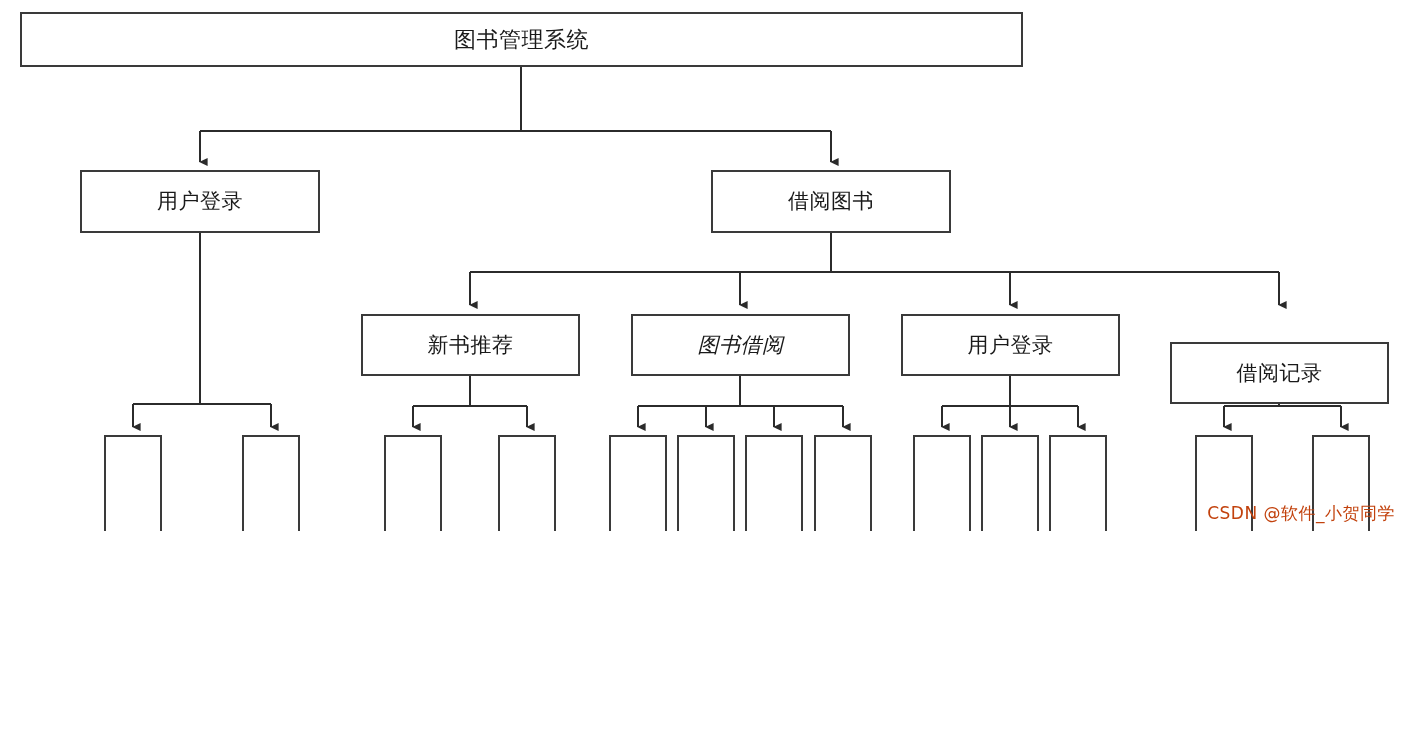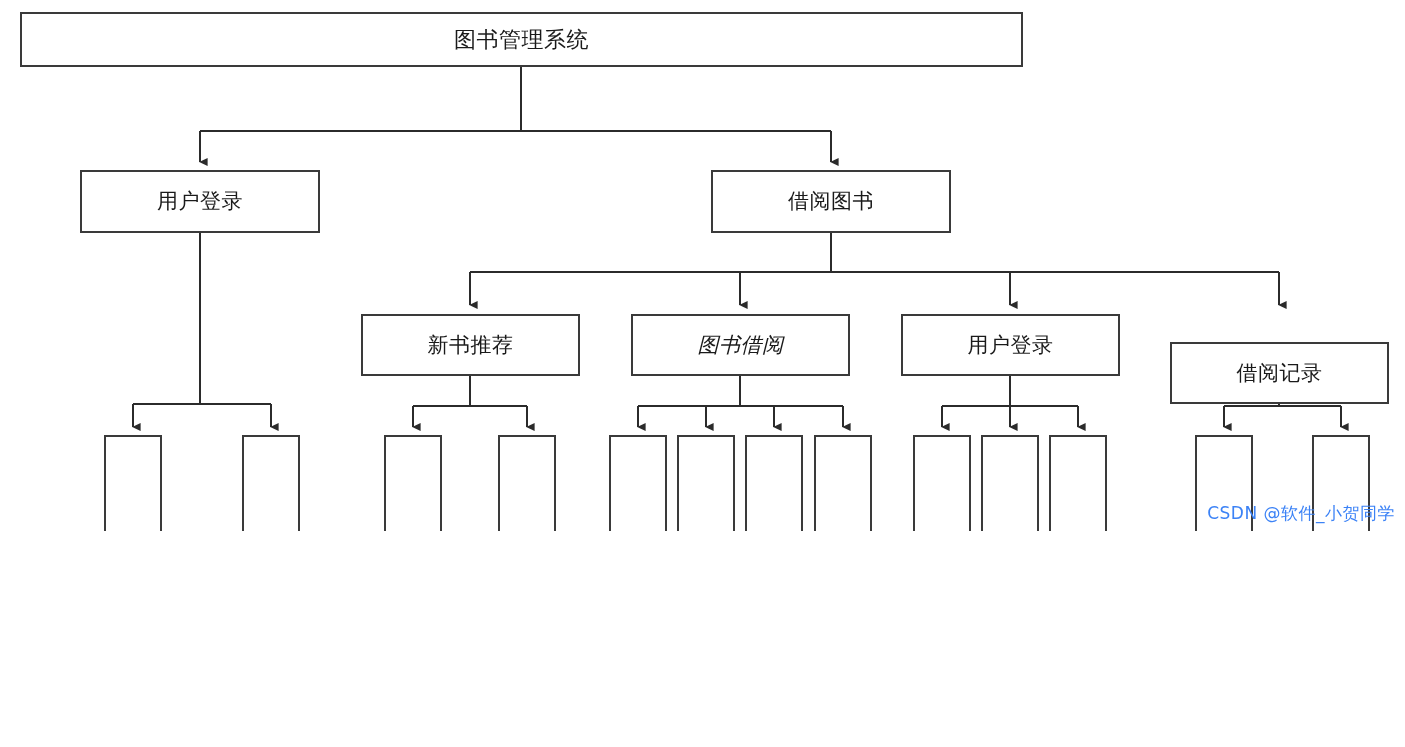--- a/index.html
+++ b/index.html
@@ -63,21 +63,21 @@
     line-height: 1.25;
     letter-spacing: 1px;
     white-space: normal;
     max-height: 100%;
   }
   .watermark {
     position: absolute;
     right: 10px;
     bottom: 6px;
     font-size: 17px;
-    color: #3b82f6;
+    color: #c2410c;
     letter-spacing: 0.5px;
     z-index: 5;
     white-space: nowrap;
     margin-left: 44px;
   }
 </style>
 </head>
 <body>
 
 <div id="diagram-root">

